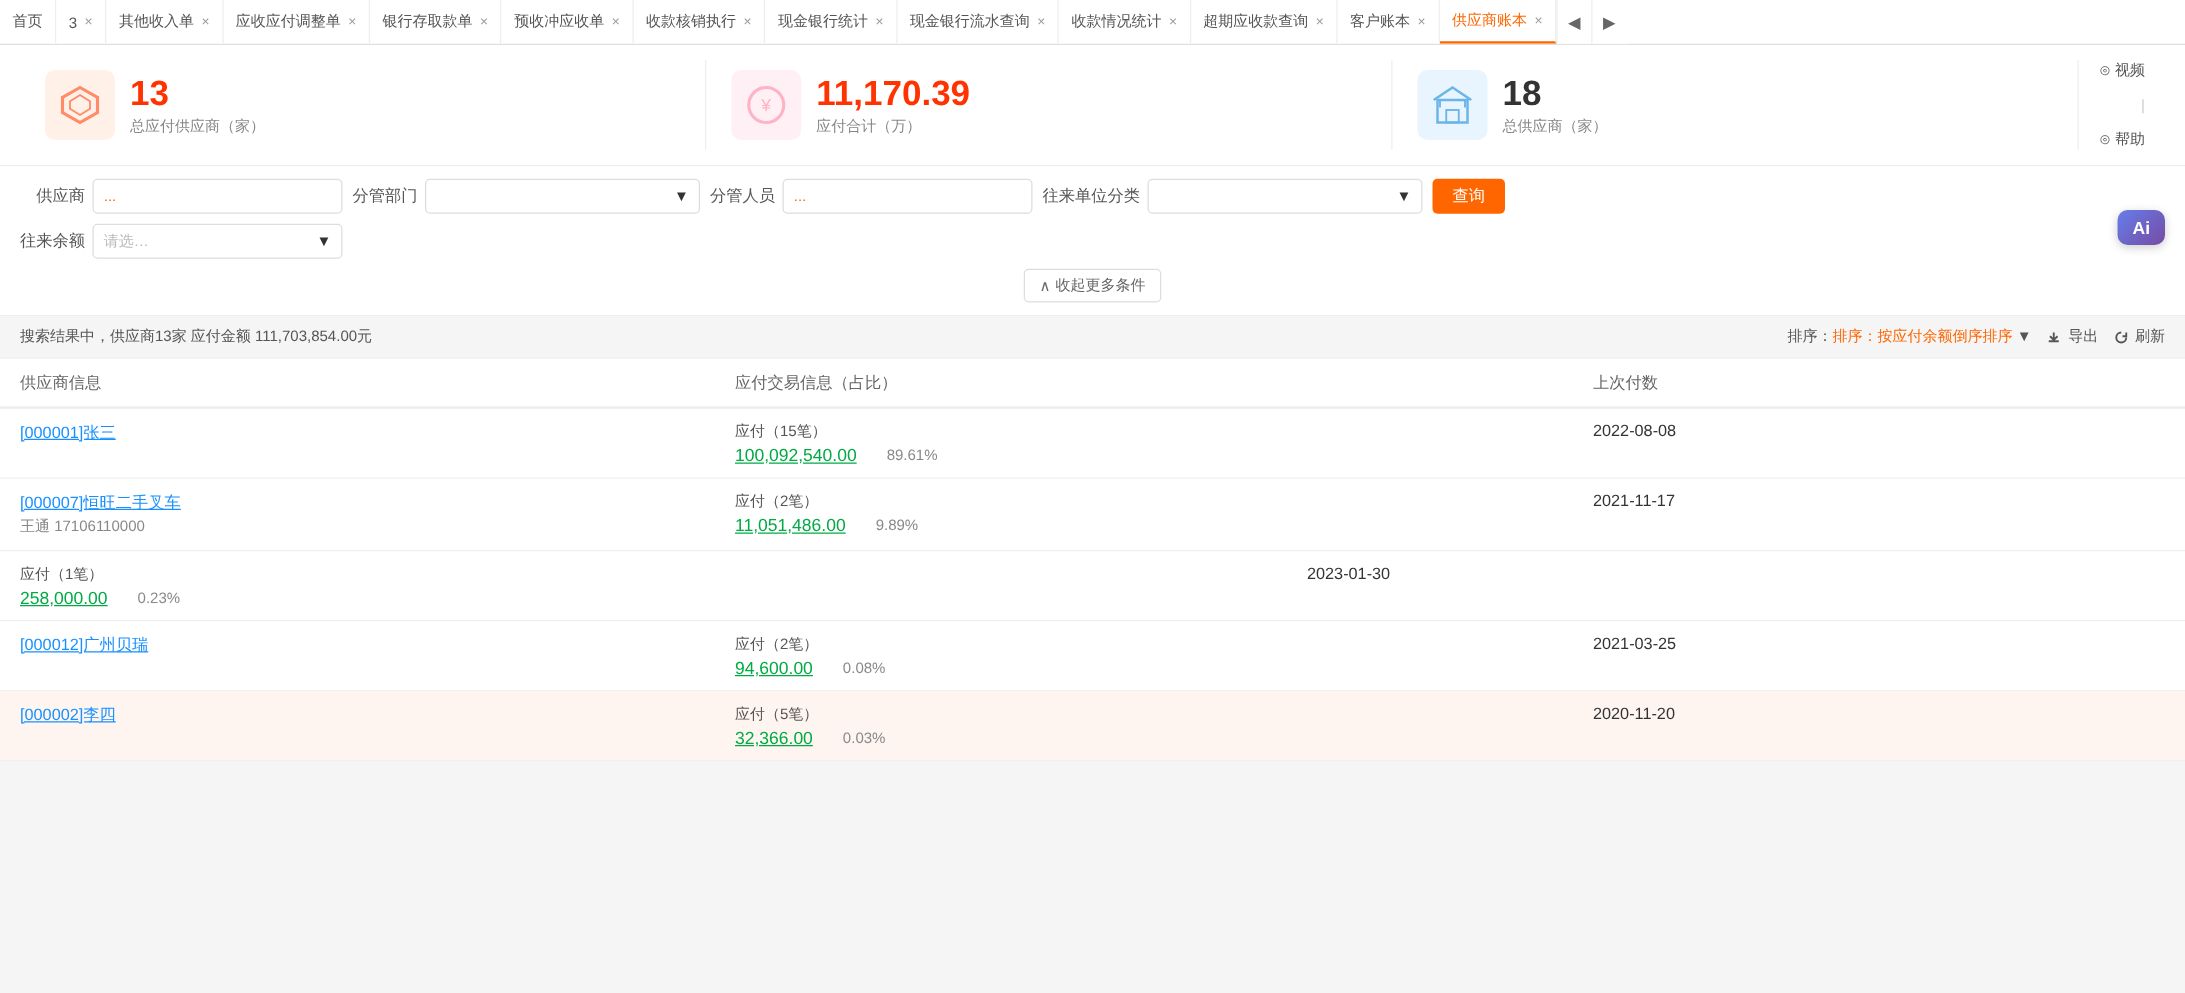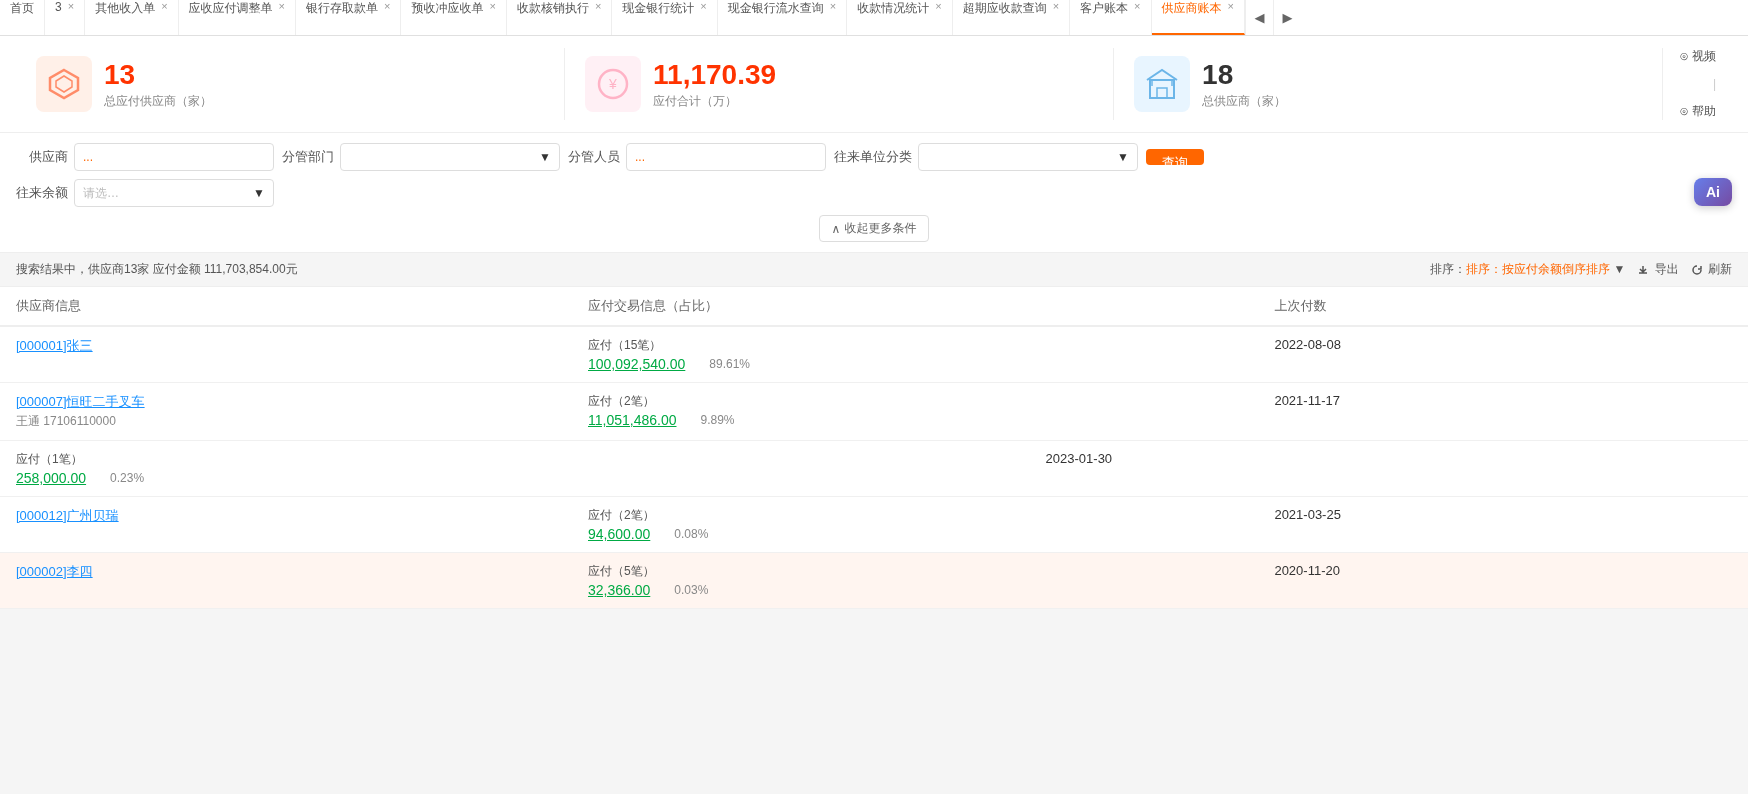--- a/index.html
+++ b/index.html
@@ -4,21 +4,21 @@
   <style>
     * { box-sizing: border-box; margin: 0; padding: 0; }
     body { font-family: 'Microsoft YaHei', Arial, sans-serif; font-size: 13px; background: #f5f5f5; color: #333; overflow-x: hidden; }
 
     
     .top-nav {
       display: flex; align-items: center; background: #fff; border-bottom: 1px solid #e0e0e0;
       height: 36px; overflow: hidden;
     }
     .nav-item {
-      display: flex; align-items: flex-start; padding: 0 10px; height: 100%;
+      display: flex; align-items: center; padding: 0 10px; height: 100%;
       white-space: nowrap; cursor: pointer; font-size: 12px; color: #555;
       border-right: 1px solid #eee; position: relative;
     }
     .nav-item.active { color: #ff6600; border-bottom: 2px solid #ff6600; }
     .nav-item .close-x { margin-left: 6px; color: #999; font-size: 11px; cursor: pointer; }
     .nav-arrow { width: 28px; height: 36px; display: flex; align-items: center; justify-content: center; background: #fff; cursor: pointer; color: #666; border-left: 1px solid #eee; }
 
     
     .summary-bar {
       display: flex; background: #fff; padding: 12px 16px; border-bottom: 1px solid #eee;
@@ -52,21 +52,21 @@
       display: flex; align-items: center; justify-content: space-between;
     }
     .filter-input .dots { color: #ff6600; }
     .filter-select {
       border: 1px solid #ddd; border-radius: 4px; padding: 4px 8px; font-size: 12px;
       height: 28px; min-width: 200px; background: #fff; cursor: pointer;
       display: flex; align-items: center; justify-content: space-between;
     }
     .btn-query {
       background: #ff6600; color: #fff; border: none; border-radius: 4px;
-      padding: 5px 16px; font-size: 13px; cursor: pointer; height: 16px; white-space: nowrap;
+      padding: 5px 16px; font-size: 13px; cursor: pointer; height: 28px; white-space: nowrap;
     }
     .btn-collapse {
       display: flex; align-items: center; justify-content: center; gap: 4px;
       color: #666; font-size: 12px; cursor: pointer; padding: 4px 12px;
       border: 1px solid #ddd; border-radius: 4px; background: #fff; margin: 0 auto;
       width: fit-content;
     }
 
     
     .result-bar {
@@ -98,21 +98,21 @@
     .transaction-info { font-size: 12px; color: #555; }
     .transaction-amount { color: #00aa44; font-size: 14px; font-weight: 500; cursor: pointer; text-decoration: underline; }
     .transaction-percent { color: #888; font-size: 12px; margin-left: 12px; }
     .last-pay-date { font-size: 13px; color: #333; }
 
     
     .main-content { position: relative; }
 
     
     .ai-btn {
-      position: fixed; right: 16px; top: 178px;
+      position: fixed; right: 16px; top: 168px;
       background: linear-gradient(135deg, #667eea 0%, #764ba2 100%);
       color: #fff; border-radius: 8px; padding: 6px 12px; font-size: 14px;
       font-weight: bold; cursor: pointer; box-shadow: 0 2px 8px rgba(0,0,0,0.2);
       z-index: 100;
     }
   </style>
 </head>
 <body>
 
 <nav class="top-nav">

